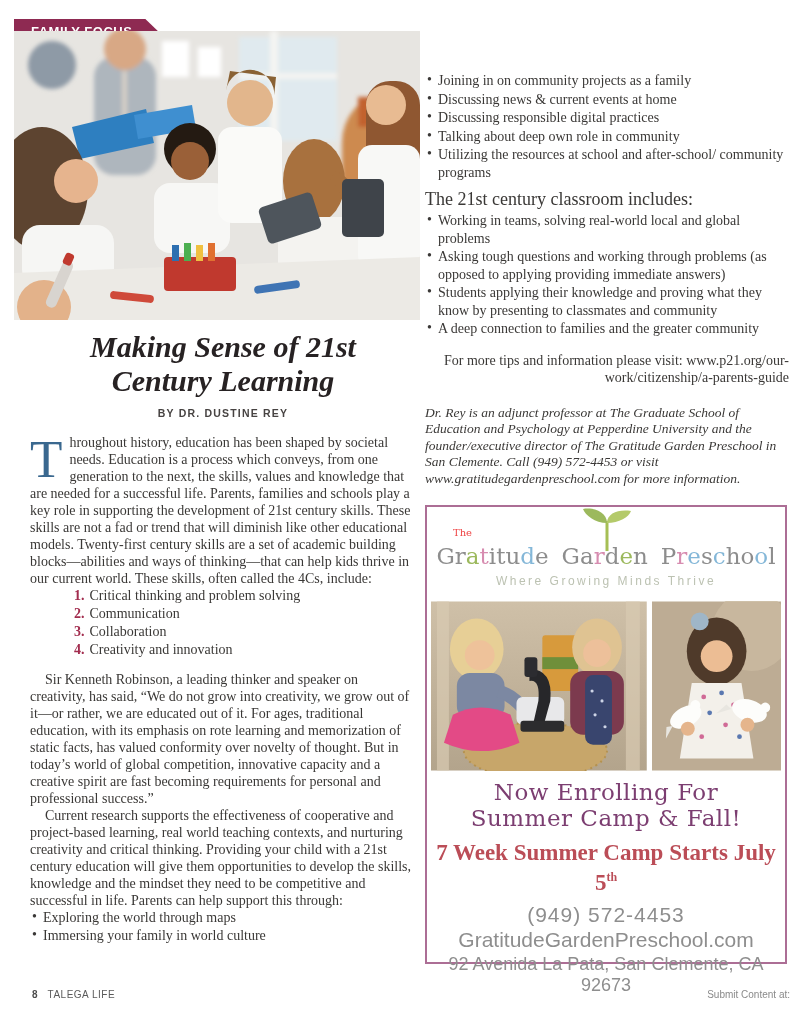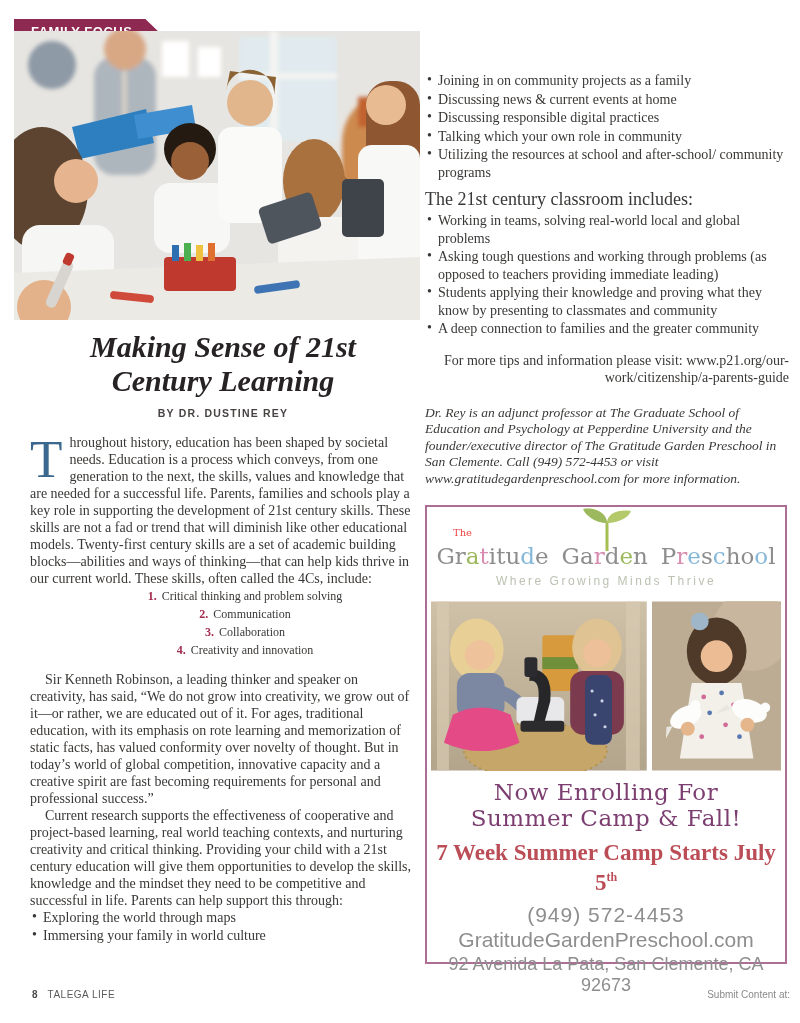--- a/index.html
+++ b/index.html
@@ -20,21 +20,21 @@
   .title{font-style:italic;font-weight:bold;font-size:30px;line-height:34px;
          text-align:center;color:#272223;}
   .byline{margin-top:9px;text-align:center;font-family:"Liberation Sans",sans-serif;
           font-size:10.5px;font-weight:bold;letter-spacing:1.2px;color:#474342;}
   .body-p{font-size:14px;line-height:17px;margin:0;}
   .p1{margin-top:15px;}
   .dropcap{float:left;font-size:53px;line-height:45px;padding:3px 7px 0 0;
            color:#3a688f;font-family:"Liberation Serif",serif;}
   ul.plain,ol.plain{margin:0;padding:0;list-style:none;}
   .numlist{margin-top:10px;}
-  .numlist li{font-size:12px;line-height:18px;padding-left:44px;text-align:center;}
+  .numlist li{font-size:14px;line-height:18px;padding-left:44px;}
   .numlist .n{color:#a22c4e;font-weight:bold;margin-right:5px;}
   .p2,.p3{text-indent:15px;}
   .p2{margin-top:12px;}
   li.bullet{position:relative;padding-left:13px;font-size:14px;line-height:17.5px;}
   li.bullet::before{content:"\2022";position:absolute;left:2px;top:-1px;color:#3a3836;}
   .left-bullets{margin-left:10px;}
 
   
   .right-col{position:absolute;left:425px;top:72px;width:364px;}
   .rc-heading{font-size:18px;line-height:17px;margin:10px 0 4px 0;}
@@ -170,29 +170,29 @@
       <li class="bullet">Exploring the world through maps</li>
       <li class="bullet">Immersing your family in world culture</li>
     </ul>
   </div>
 
   <div class="right-col">
     <ul class="plain rc-bullets">
       <li class="bullet">Joining in on community projects as a family</li>
       <li class="bullet">Discussing news &amp; current events at home</li>
       <li class="bullet">Discussing responsible digital practices</li>
-      <li class="bullet">Talking which your own role in community</li>
+      <li class="bullet">Talking about deep own role in community</li>
       <li class="bullet">Utilizing the resources at school and after-school/ community programs</li>
     </ul>
 
     <p class="body-p rc-heading">The 21st century classroom includes:</p>
 
     <ul class="plain rc-bullets">
       <li class="bullet">Working in teams, solving real-world local and global problems</li>
-      <li class="bullet">Asking tough questions and working through problems (as opposed to teachers providing immediate leading)</li>
+      <li class="bullet">Asking tough questions and working through problems (as opposed to applying providing immediate answers)</li>
       <li class="bullet">Students applying their knowledge and proving what they know by presenting to classmates and community</li>
       <li class="bullet">A deep connection to families and the greater community</li>
     </ul>
 
     <p class="body-p tips">For more tips and information please visit: www.p21.org/our-work/citizenship/a-parents-guide</p>
     <p class="body-p bio">Dr. Rey is an adjunct professor at The Graduate School of Education and Psychology at Pepperdine University and the founder/executive director of The Gratitude Garden Preschool in San Clemente. Call (949) 572-4453 or visit www.gratitudegardenpreschool.com for more information.</p>
   </div>
 
   <div class="ad">
     <div class="logo">

